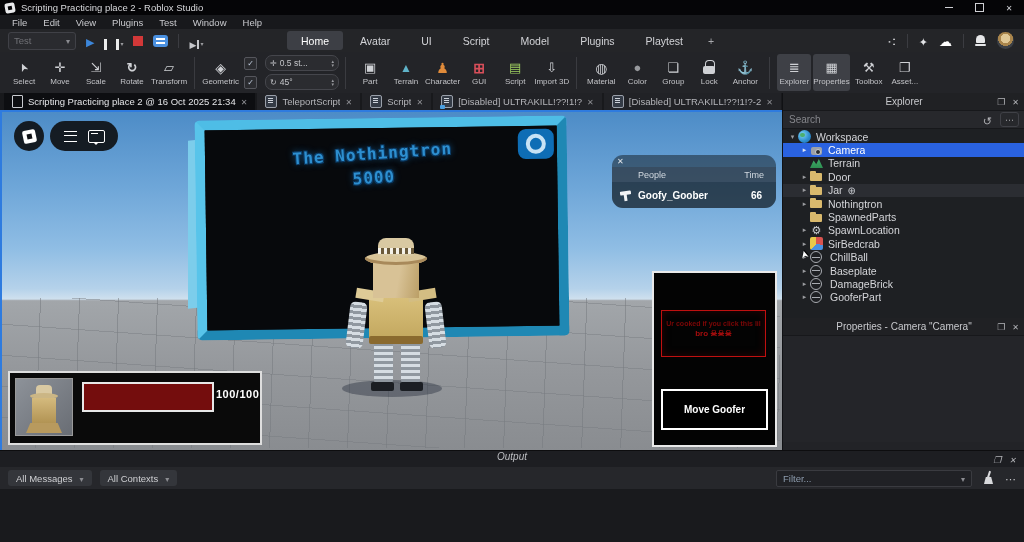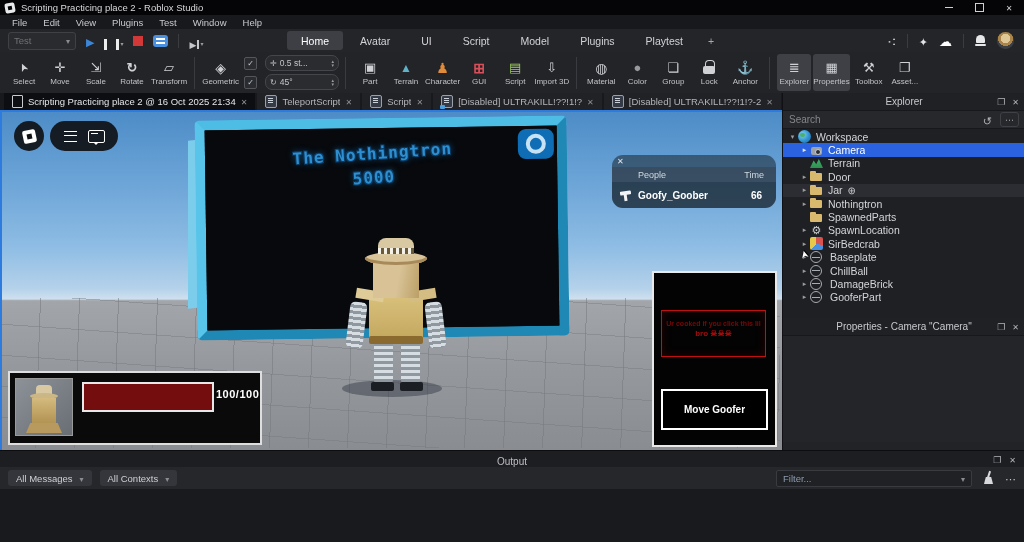--- a/index.html
+++ b/index.html
@@ -215,21 +215,21 @@
   .ti-partobj{border:1.5px solid #a8abb1;border-radius:50%;width:10px;height:10px;flex-basis:10px;margin-right:8px;}
   .ti-partobj::before{content:"";position:absolute;left:1px;top:4.5px;width:8px;height:1px;background:#a8abb1;}
   .mouse-cursor{position:absolute;left:17px;top:156px;color:#fff;font-size:10px;text-shadow:0 0 1px #000,1px 1px 1px #000;transform:rotate(-105deg);z-index:5;}
   .mouse-cursor::before{content:"➤";}
   .filter-row{height:15px;background:#1d1e22;display:flex;align-items:center;padding:0 6px;border-bottom:1px solid #2c2d31;color:#8a8b90;font-size:9.5px;}
   .filter-row .caret{margin-left:auto;}
   .prop-body{height:106px;background:#242529;}
 
   
   .output{top:450px;left:0;width:1024px;height:92px;background:#191a1d;border-top:1px solid #0d0d0f;}
-  .out-head{position:relative;height:16px;background:#1d1e22;display:flex;align-items:flex-end;justify-content:center;color:#bdbec2;font-size:10px;}
+  .out-head{position:relative;height:16px;background:#1d1e22;display:flex;align-items:flex-start;justify-content:center;color:#bdbec2;font-size:10px;font-style:italic;}
   .out-head .head-icons{position:absolute;right:8px;top:0;height:16px;display:flex;align-items:center;gap:8px;color:#b4b5b9;}
   .out-toolbar{height:22px;background:#26272b;display:flex;align-items:center;padding:0 8px;gap:8px;}
   .out-dd{height:16px;background:#34363b;border-radius:3px;display:flex;align-items:center;gap:7px;padding:0 8px;color:#cfd0d3;font-size:9.5px;}
   .out-right{margin-left:auto;display:flex;align-items:center;gap:10px;}
   .out-filter{width:182px;height:15px;background:#202125;border:1px solid #3a3b40;border-radius:2px;display:flex;align-items:center;padding:0 6px;color:#8d9cae;font-size:9.5px;}
   .out-filter .caret{margin-left:auto;}
   .broom-icon{width:13px;height:14px;position:relative;}
   .broom-icon::before{content:"";position:absolute;left:6px;top:0;width:2px;height:7px;background:#d8d9dc;transform:rotate(18deg);}
   .broom-icon::after{content:"";position:absolute;left:2px;top:6px;width:9px;height:7px;background:#d8d9dc;clip-path:polygon(20% 0,80% 0,100% 100%,0 100%);}
   .dots-icon::before{content:"⋯";color:#c5c6ca;font-size:11px;}
@@ -589,26 +589,26 @@
           <span class="tlabel">SpawnLocation</span>
         </div>
         <div class="trow" style="padding-left: 16px;">
           <span class="tarrow">▸</span>
           <span class="ti ti-model"></span>
           <span class="tlabel">SirBedcrab</span>
         </div>
         <div class="trow" style="padding-left: 16px;">
           <span class="tarrow">▸</span>
           <span class="ti ti-partobj"></span>
+          <span class="tlabel">ChillBall</span>
+        </div>
+        <div class="trow" style="padding-left: 16px;">
+          <span class="tarrow">▸</span>
+          <span class="ti ti-partobj"></span>
           <span class="tlabel">Baseplate</span>
-        </div>
-        <div class="trow" style="padding-left: 16px;">
-          <span class="tarrow">▸</span>
-          <span class="ti ti-partobj"></span>
-          <span class="tlabel">ChillBall</span>
         </div>
         <div class="trow" style="padding-left: 16px;">
           <span class="tarrow">▸</span>
           <span class="ti ti-partobj"></span>
           <span class="tlabel">DamageBrick</span>
         </div>
         <div class="trow" style="padding-left: 16px;">
           <span class="tarrow">▸</span>
           <span class="ti ti-partobj"></span>
           <span class="tlabel">GooferPart</span>

